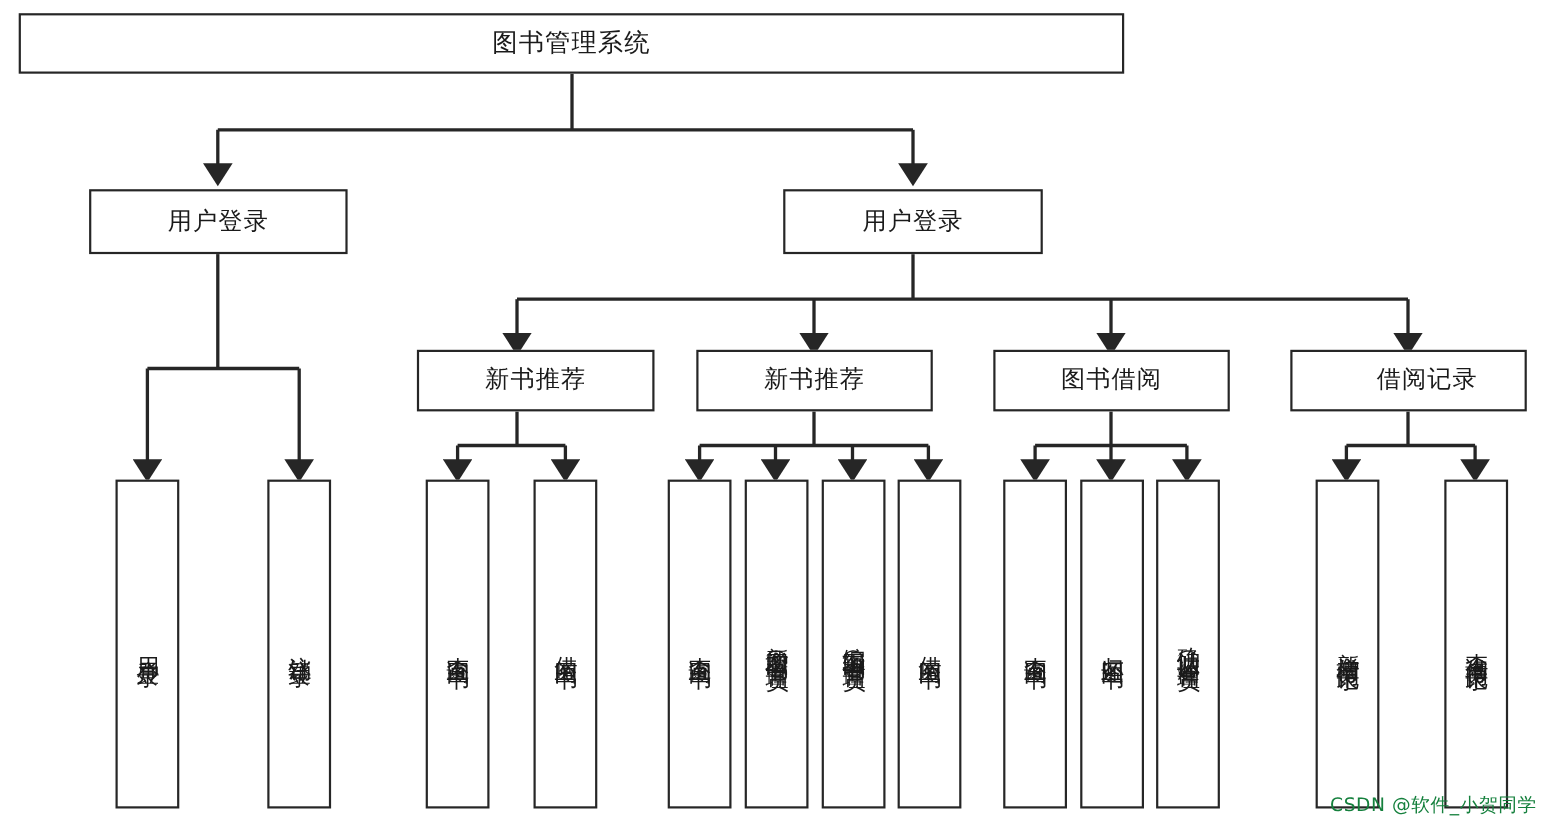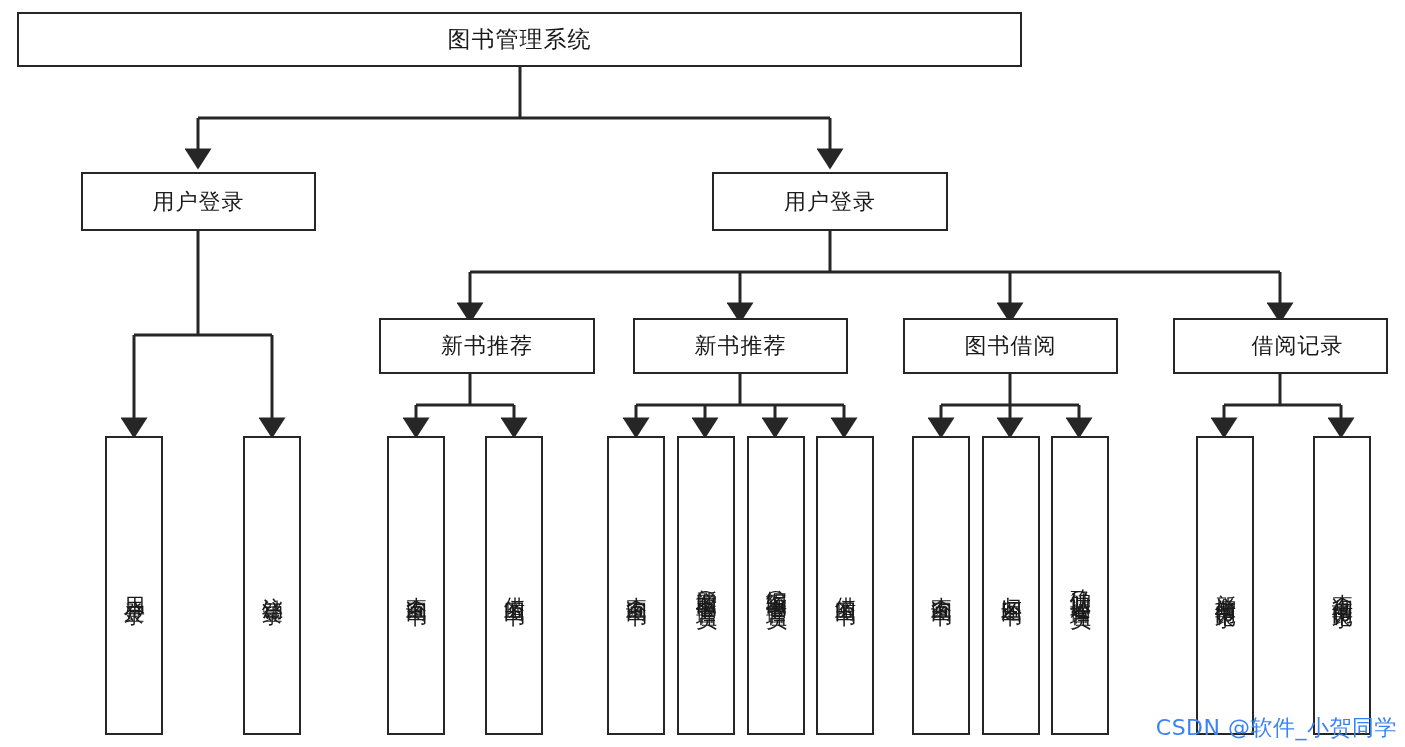--- a/index.html
+++ b/index.html
@@ -52,22 +52,22 @@
     white-space: nowrap;
     line-height: 1;
   }
   .node-box.root .node-label {
     font-size: 23px;
   }
   .watermark {
     position: absolute;
     right: 8px;
     bottom: 4px;
-    color: #3b82f6;
-    font-size: 22px;
+    color: #15803d;
+    font-size: 17px;
     letter-spacing: 0.5px;
     white-space: nowrap;
     pointer-events: none;
   }
 </style>
 </head>
 <body>
 
 <div id="canvas">
 

